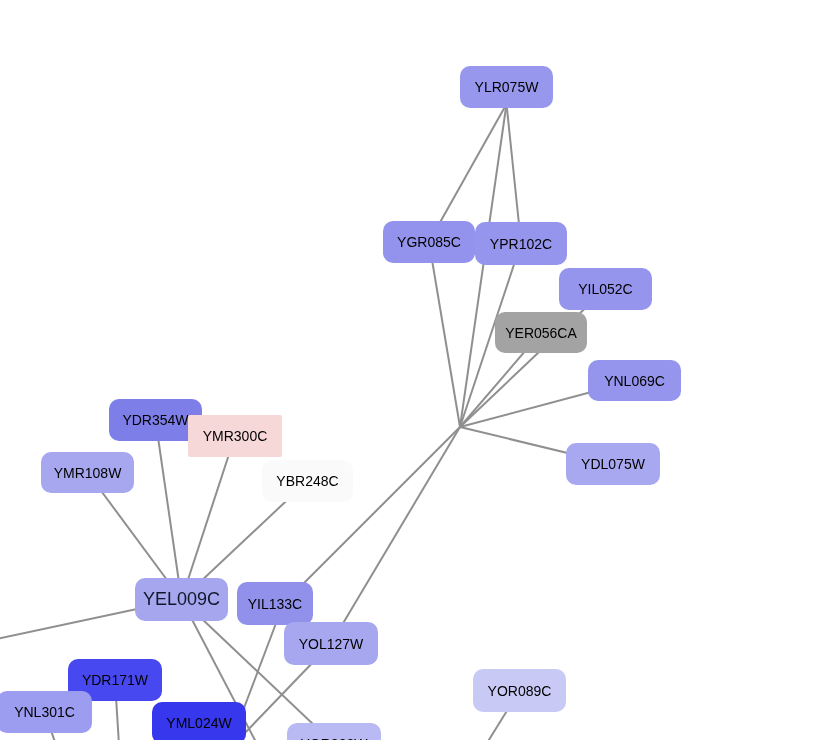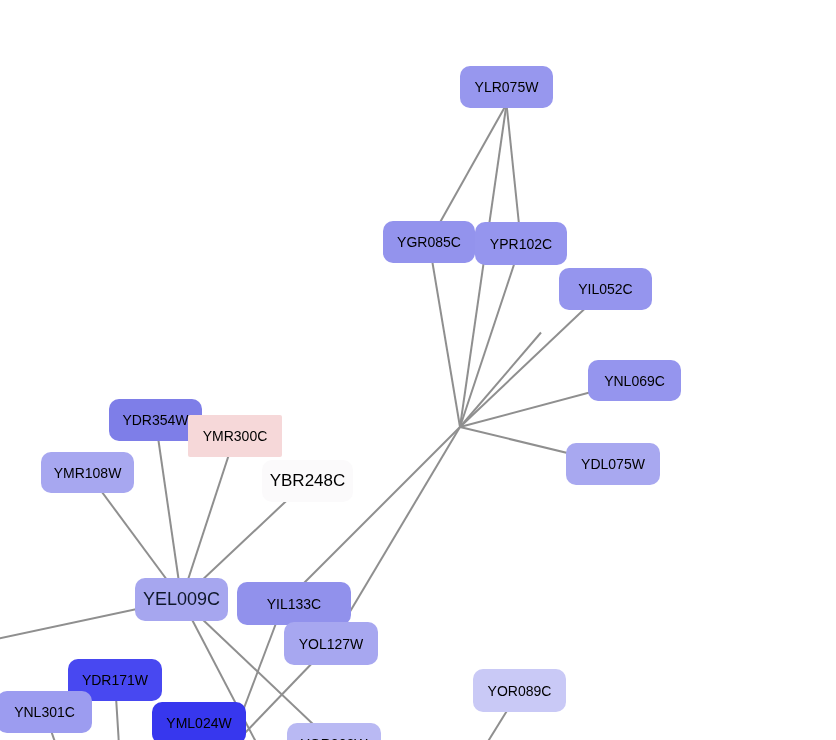--- a/index.html
+++ b/index.html
@@ -65,42 +65,45 @@
     </div>
     <div class="node" style="left: 475px; top: 222px; width: 92px; height: 43px; background: rgb(149, 149, 238); border-radius: 10px;">
       <span class="label" style="font-size: 14px; color: rgb(0, 0, 0);">YPR102C</span>
     </div>
     <div class="node" style="left: 460px; top: 66px; width: 93px; height: 42px; background: rgb(151, 151, 238); border-radius: 10px;">
       <span class="label" style="font-size: 14px; color: rgb(0, 0, 0);">YLR075W</span>
     </div>
     <div class="node" style="left: 559px; top: 268px; width: 93px; height: 42px; background: rgb(149, 149, 238); border-radius: 10px;">
       <span class="label" style="font-size: 14px; color: rgb(0, 0, 0);">YIL052C</span>
     </div>
+    <div class="node" style="left: 495px; top: 312px; width: 92px; height: 41px; background: rgb(163, 163, 163); border-radius: 10px;">
+      <span class="label" style="font-size: 14px; color: rgb(0, 0, 0);">YER056CA</span>
+    </div>
     <div class="node" style="left: 588px; top: 360px; width: 93px; height: 41px; background: rgb(149, 149, 238); border-radius: 10px;">
       <span class="label" style="font-size: 14px; color: rgb(0, 0, 0);">YNL069C</span>
     </div>
     <div class="node" style="left: 566px; top: 443px; width: 94px; height: 42px; background: rgb(168, 168, 240); border-radius: 10px;">
       <span class="label" style="font-size: 14px; color: rgb(0, 0, 0);">YDL075W</span>
     </div>
     <div class="node" style="left: 109px; top: 399px; width: 93px; height: 42px; background: rgb(126, 126, 232); border-radius: 10px;">
       <span class="label" style="font-size: 14px; color: rgb(0, 0, 0);">YDR354W</span>
     </div>
     <div class="node" style="left: 188px; top: 415px; width: 94px; height: 42px; background: rgb(246, 216, 217); border-radius: 2px;">
       <span class="label" style="font-size: 14px; color: rgb(0, 0, 0);">YMR300C</span>
     </div>
     <div class="node" style="left: 41px; top: 452px; width: 93px; height: 41px; background: rgb(167, 167, 240); border-radius: 10px;">
       <span class="label" style="font-size: 14px; color: rgb(0, 0, 0);">YMR108W</span>
     </div>
     <div class="node" style="left: 262px; top: 460px; width: 91px; height: 42px; background: rgb(251, 250, 251); border-radius: 10px;">
-      <span class="label" style="font-size: 17px; color: rgb(0, 0, 0);">YBR248C</span>
+      <span class="label" style="font-size: 14px; color: rgb(0, 0, 0);">YBR248C</span>
     </div>
     <div class="node" style="left: 135px; top: 578px; width: 93px; height: 43px; background: rgb(166, 166, 239); border-radius: 10px;">
       <span class="label" style="font-size: 18px; color: #0f172a;">YEL009C</span>
     </div>
-    <div class="node" style="left: 237px; top: 582px; width: 114px; height: 43px; background: rgb(145, 145, 236); border-radius: 10px; align-items: center;">
+    <div class="node" style="left: 237px; top: 582px; width: 76px; height: 43px; background: rgb(145, 145, 236); border-radius: 10px; align-items: center;">
       <span class="label" style="font-size: 14px; color: rgb(0, 0, 0);">YIL133C</span>
     </div>
     <div class="node" style="left: 284px; top: 622px; width: 94px; height: 43px; background: rgb(167, 167, 240); border-radius: 10px;">
       <span class="label" style="font-size: 14px; color: rgb(0, 0, 0);">YOL127W</span>
     </div>
     <div class="node" style="left: 68px; top: 659px; width: 94px; height: 42px; background: rgb(72, 72, 241); border-radius: 10px;">
       <span class="label" style="font-size: 14px; color: rgb(0, 0, 0);">YDR171W</span>
     </div>
     <div class="node" style="left: -3px; top: 691px; width: 95px; height: 42px; background: rgb(156, 156, 240); border-radius: 10px;">
       <span class="label" style="font-size: 14px; color: rgb(0, 0, 0);">YNL301C</span>

